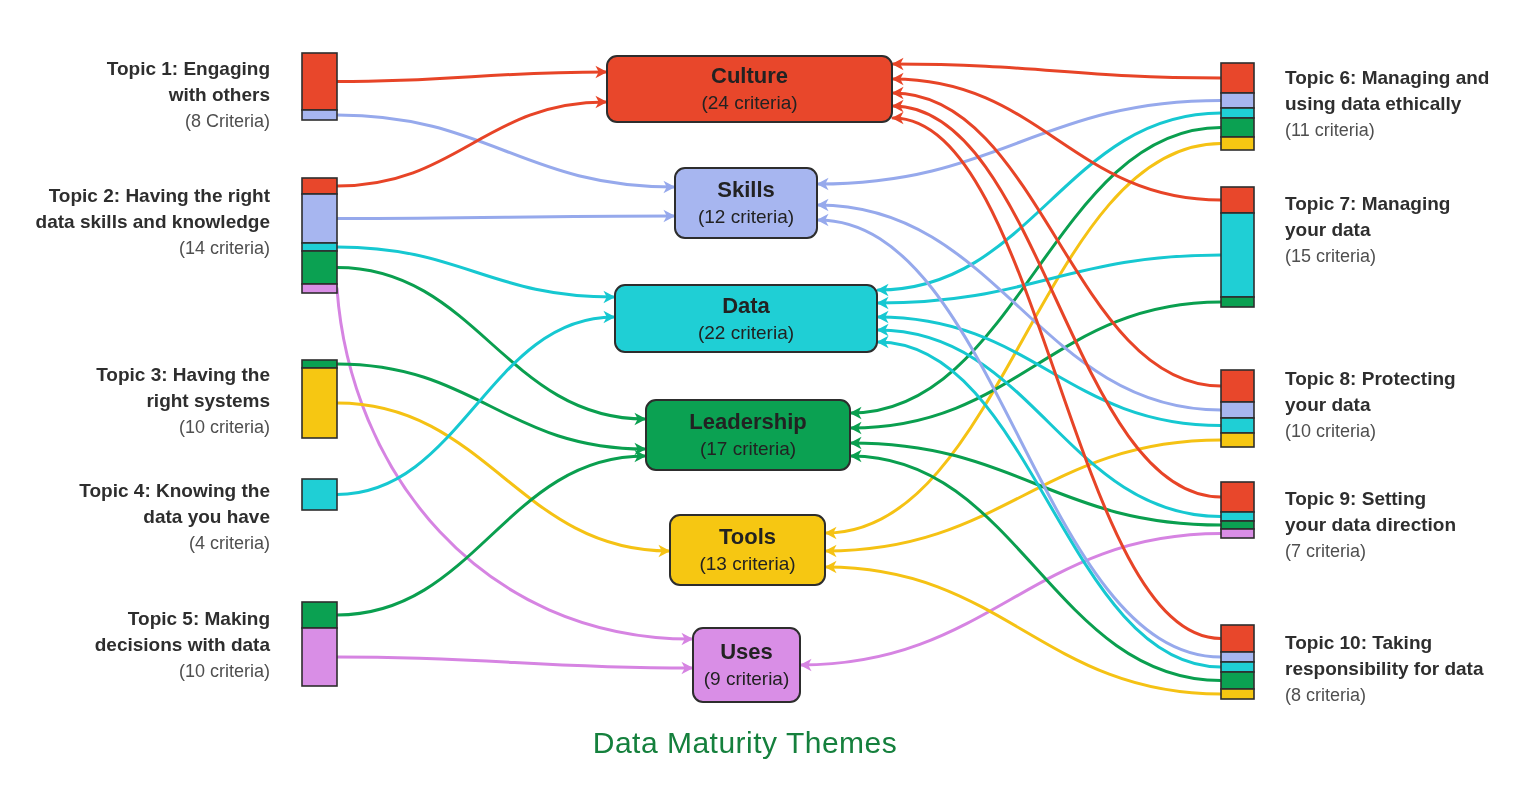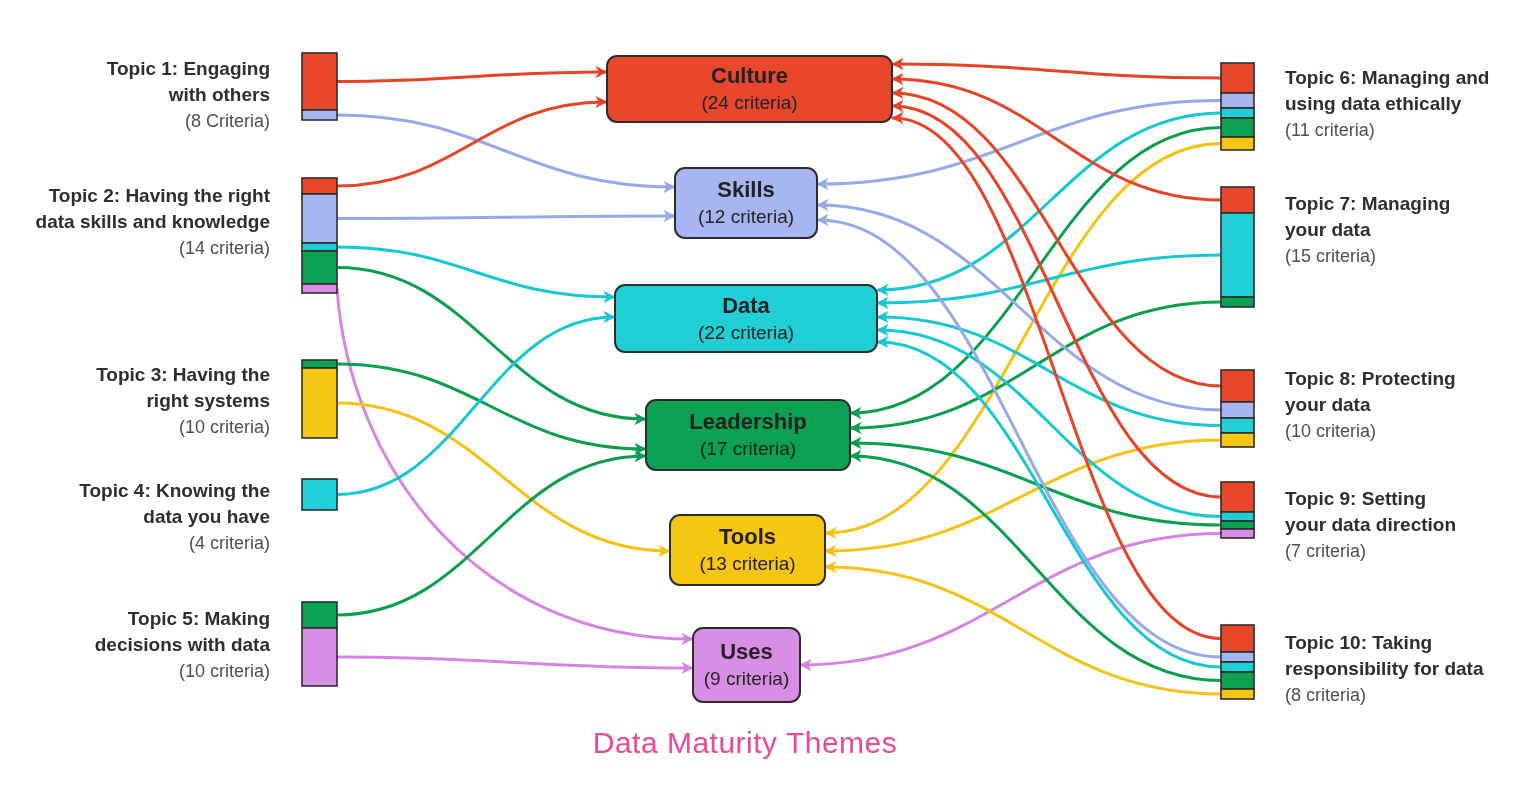--- a/index.html
+++ b/index.html
@@ -8,21 +8,21 @@
     font-family:"Liberation Sans","DejaVu Sans",sans-serif;
   }
   #diagram{position:absolute;left:0;top:0;}
   .topic-label{position:absolute;width:310px;line-height:26px;}
   .topic-label.left{right:1266px;text-align:right;}
   .topic-label.right{left:1285px;text-align:left;}
   .tl-title{font-size:19px;font-weight:bold;color:#2e2e2e;white-space:pre-line;}
   .tl-criteria{font-size:18px;color:#4f4f4f;}
   .chart-title{
     position:absolute;left:0;top:726px;width:1490px;text-align:center;
-    font-size:30px;color:#ec4899;letter-spacing:0.5px;
+    font-size:30px;color:#15803d;letter-spacing:0.5px;
   }
   svg text{font-family:"Liberation Sans","DejaVu Sans",sans-serif;}
 </style>
 </head>
 <body>
 
 <div id="stage">
   <svg id="diagram" width="1536" height="787" viewBox="0 0 1536 787">
       <defs>
         <marker id="arr-culture" viewBox="0 0 10 10" refX="8.5" refY="5" markerWidth="4.4" markerHeight="4.4" orient="auto">

